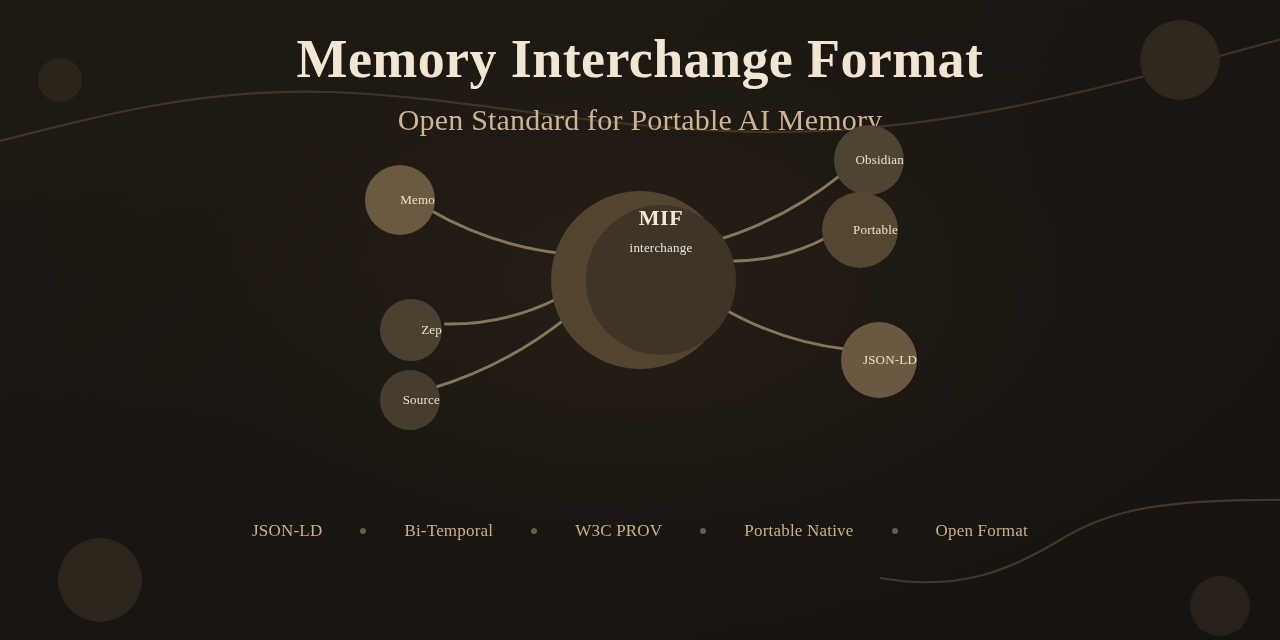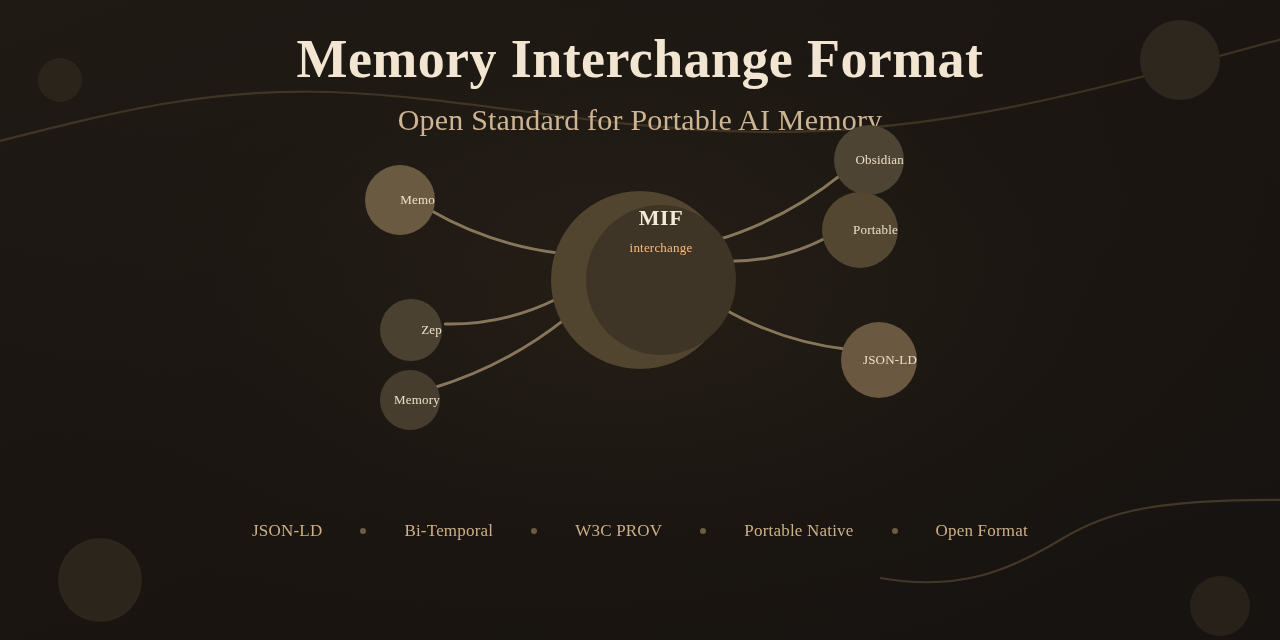--- a/index.html
+++ b/index.html
@@ -123,21 +123,21 @@
     justify-content: flex-start;
   }
   #node-mif-core .mif-title {
     color: #f4e9d6;
     font-size: 22px;
     font-weight: 700;
     letter-spacing: 0.6px;
   }
   #node-mif-core .mif-sub {
     margin-top: 9px;
-    color: #fdba74;
+    color: #e5e5e5;
     font-size: 13px;
     letter-spacing: 0.2px;
   }
 
   
   #features {
     position: absolute;
     left: 0;
     top: 521px;
     width: 1280px;
@@ -199,21 +199,21 @@
     </div>
 
     <div id="satellite-nodes">
         <div class="node" style="left: 365px; top: 165px; width: 70px; height: 70px; background: rgb(107, 90, 66);">
           <span class="node-label">Memo</span>
         </div>
         <div class="node" style="left: 380px; top: 299px; width: 62px; height: 62px; background: rgb(75, 65, 48);">
           <span class="node-label">Zep</span>
         </div>
         <div class="node" style="left: 380px; top: 370px; width: 60px; height: 60px; background: rgb(71, 61, 46);">
-          <span class="node-label">Memory</span>
+          <span class="node-label">Source</span>
         </div>
         <div class="node" style="left: 834px; top: 125px; width: 70px; height: 70px; background: rgb(78, 68, 51);">
           <span class="node-label">Obsidian</span>
         </div>
         <div class="node" style="left: 822px; top: 192px; width: 76px; height: 76px; background: rgb(83, 71, 50);">
           <span class="node-label">Portable</span>
         </div>
         <div class="node" style="left: 841px; top: 322px; width: 76px; height: 76px; background: rgb(106, 89, 64);">
           <span class="node-label">JSON-LD</span>
         </div>

